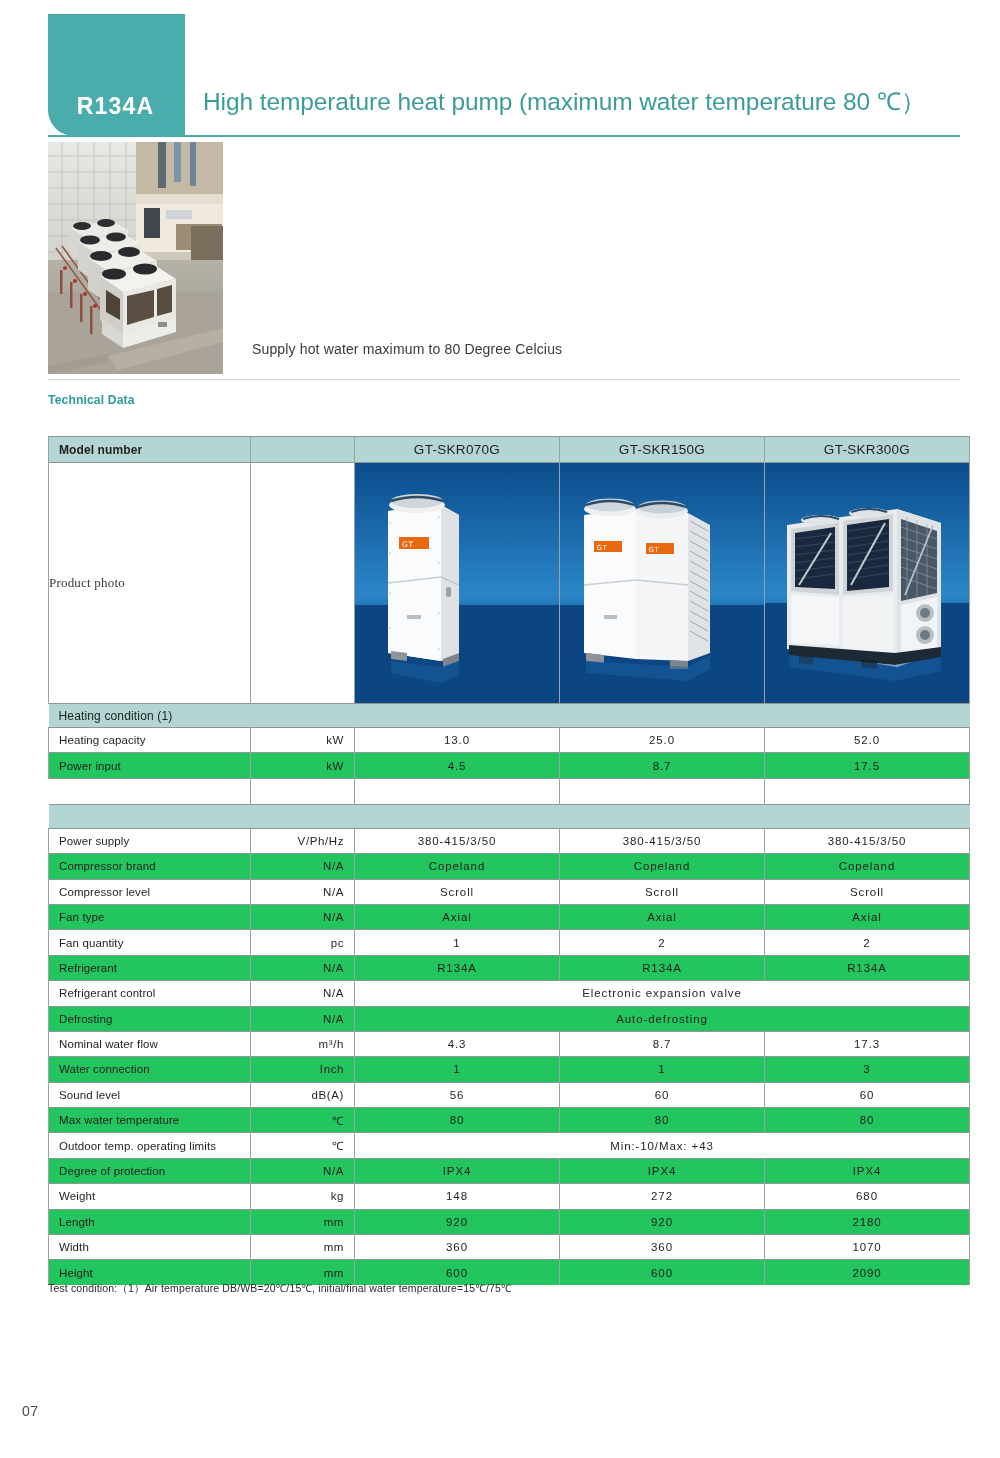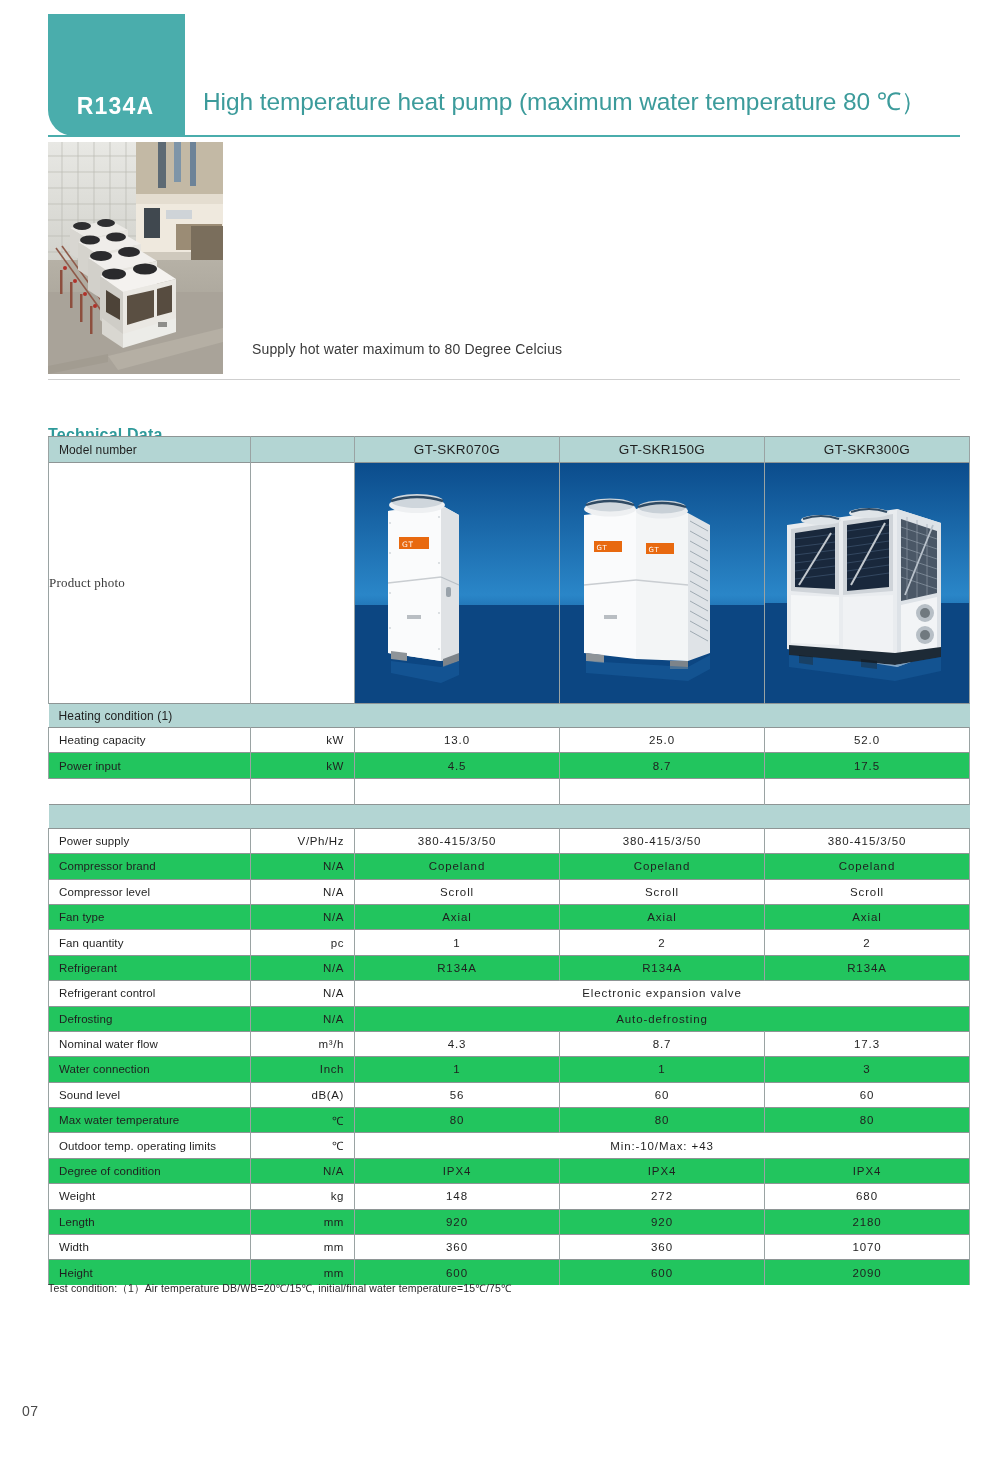--- a/index.html
+++ b/index.html
@@ -82,22 +82,22 @@
   .hero-rule {
     position: absolute;
     left: 48px; top: 379px;
     width: 912px; height: 1px;
     background: #cfcfcf;
   }
 
   
   .tech-heading {
     position: absolute;
-    left: 48px; top: 426px;
-    font-size: 16px;
+    left: 48px; top: 393px;
+    font-size: 12px;
     font-weight: bold;
     color: #2e9a9a;
     letter-spacing: 0.2px;
   }
 
   table.spec {
     position: absolute;
     left: 48px; top: 436px;
     width: 912px;
     border-collapse: collapse;
@@ -121,21 +121,21 @@
   .c-val   { width: 205px; text-align: center; letter-spacing: 0.9px; }
 
   
   tr.head-row td {
     background: #b3d5d3 !important;
     height: 26px;
     border-top: 1px solid #8e9595;
     border-bottom: none;
   }
   tr.head-row td.c-label {
-    font-weight: normal;
+    font-weight: bold;
     font-size: 12px;
     letter-spacing: 0.1px;
   }
   tr.head-row td.c-val {
     font-weight: normal;
     font-size: 13.5px;
     letter-spacing: 0.3px;
   }
 
   
@@ -623,21 +623,21 @@
       <td class="c-val">80</td>
     </tr>
 
     <tr class="row-plain">
       <td class="c-label">Outdoor temp. operating limits</td>
       <td class="c-unit">℃</td>
       <td class="c-val" colspan="3">Min:-10/Max: +43</td>
     </tr>
 
     <tr class="row-zebra">
-      <td class="c-label">Degree of condition</td>
+      <td class="c-label">Degree of protection</td>
       <td class="c-unit">N/A</td>
       <td class="c-val">IPX4</td>
       <td class="c-val">IPX4</td>
       <td class="c-val">IPX4</td>
     </tr>
     <tr class="row-plain">
       <td class="c-label">Weight</td>
       <td class="c-unit">kg</td>
       <td class="c-val">148</td>
       <td class="c-val">272</td>

